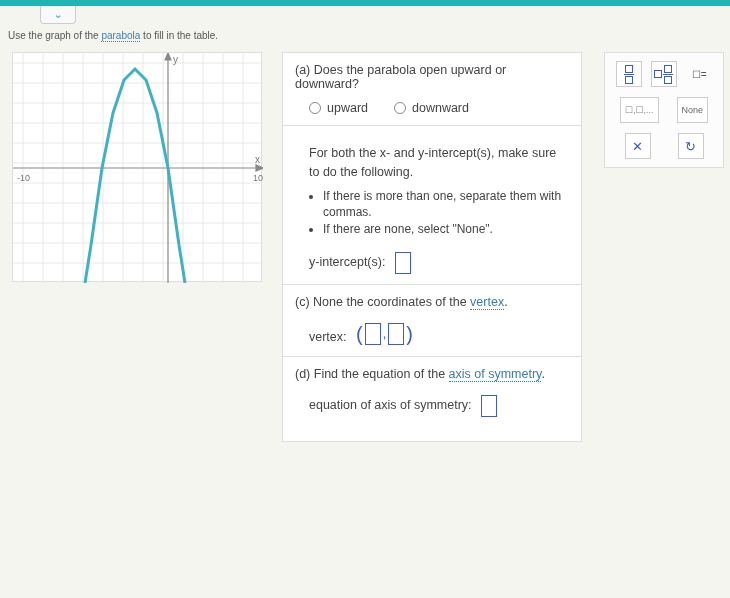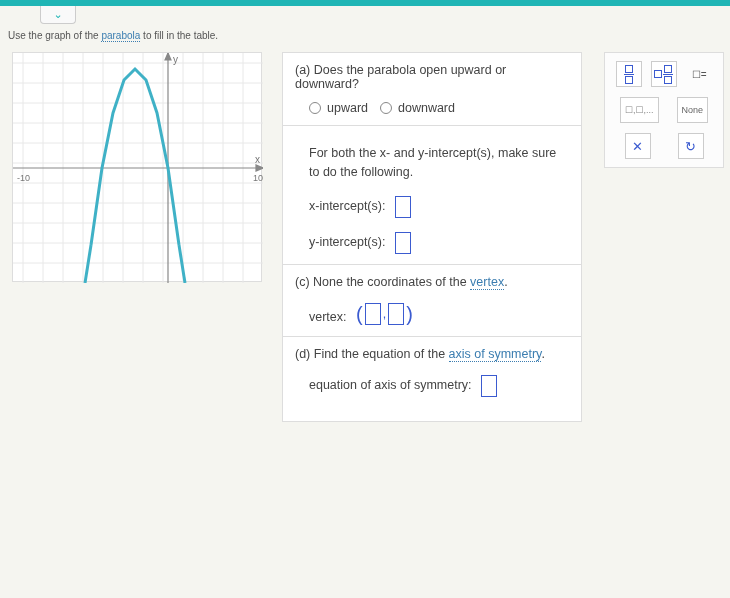--- a/index.html
+++ b/index.html
@@ -60,21 +60,21 @@
     border: 1px solid #ddd;
     background: #fff;
     font-size: 12.5px;
     color: #444;
   }
   .cell {
     border-bottom: 1px solid #ddd;
     padding: 10px 12px;
   }
   .cell:last-child { border-bottom: none; }
-  .radio-row { margin-top: 10px; display: flex; gap: 12px; padding-left: 14px; }
+  .radio-row { margin-top: 10px; display: flex; gap: 26px; padding-left: 14px; }
   .radio-opt { display: flex; align-items: center; gap: 6px; }
   .radio-circle {
     width: 12px; height: 12px; border: 1px solid #888; border-radius: 50%; display:inline-block;
   }
   .sub { padding-left: 14px; margin-top: 8px; line-height: 1.5; }
   ul.sub-list { padding-left: 28px; margin-top: 6px; font-size: 12px; line-height:1.4;}
   .field-row { margin-top: 14px; padding-left:14px; }
   .slot {
     display: inline-block;
     width: 16px; height: 22px;
@@ -207,24 +207,24 @@
         </label>
         <label class="radio-opt">
           <span class="radio-circle"></span>
           <span>downward</span>
         </label>
       </div>
     </div>
 
     <div class="cell">
       <div class="sub">For both the x- and y-intercept(s), make sure to do the following.</div>
-      <div class="field-row">
-        <span>x-intercept(s):</span>
-        <span class="slot"></span>
-      </div>
+      <ul class="sub-list">
+        <li>If there is more than one, separate them with commas.</li>
+        <li>If there are none, select "None".</li>
+      </ul>
       <div class="field-row">
         <span>y-intercept(s):</span>
         <span class="slot"></span>
       </div>
     </div>
 
     <div class="cell">
       <div>
         <span>(c) None the coordinates of the </span><span class="link">vertex</span><span>.</span>
       </div>

